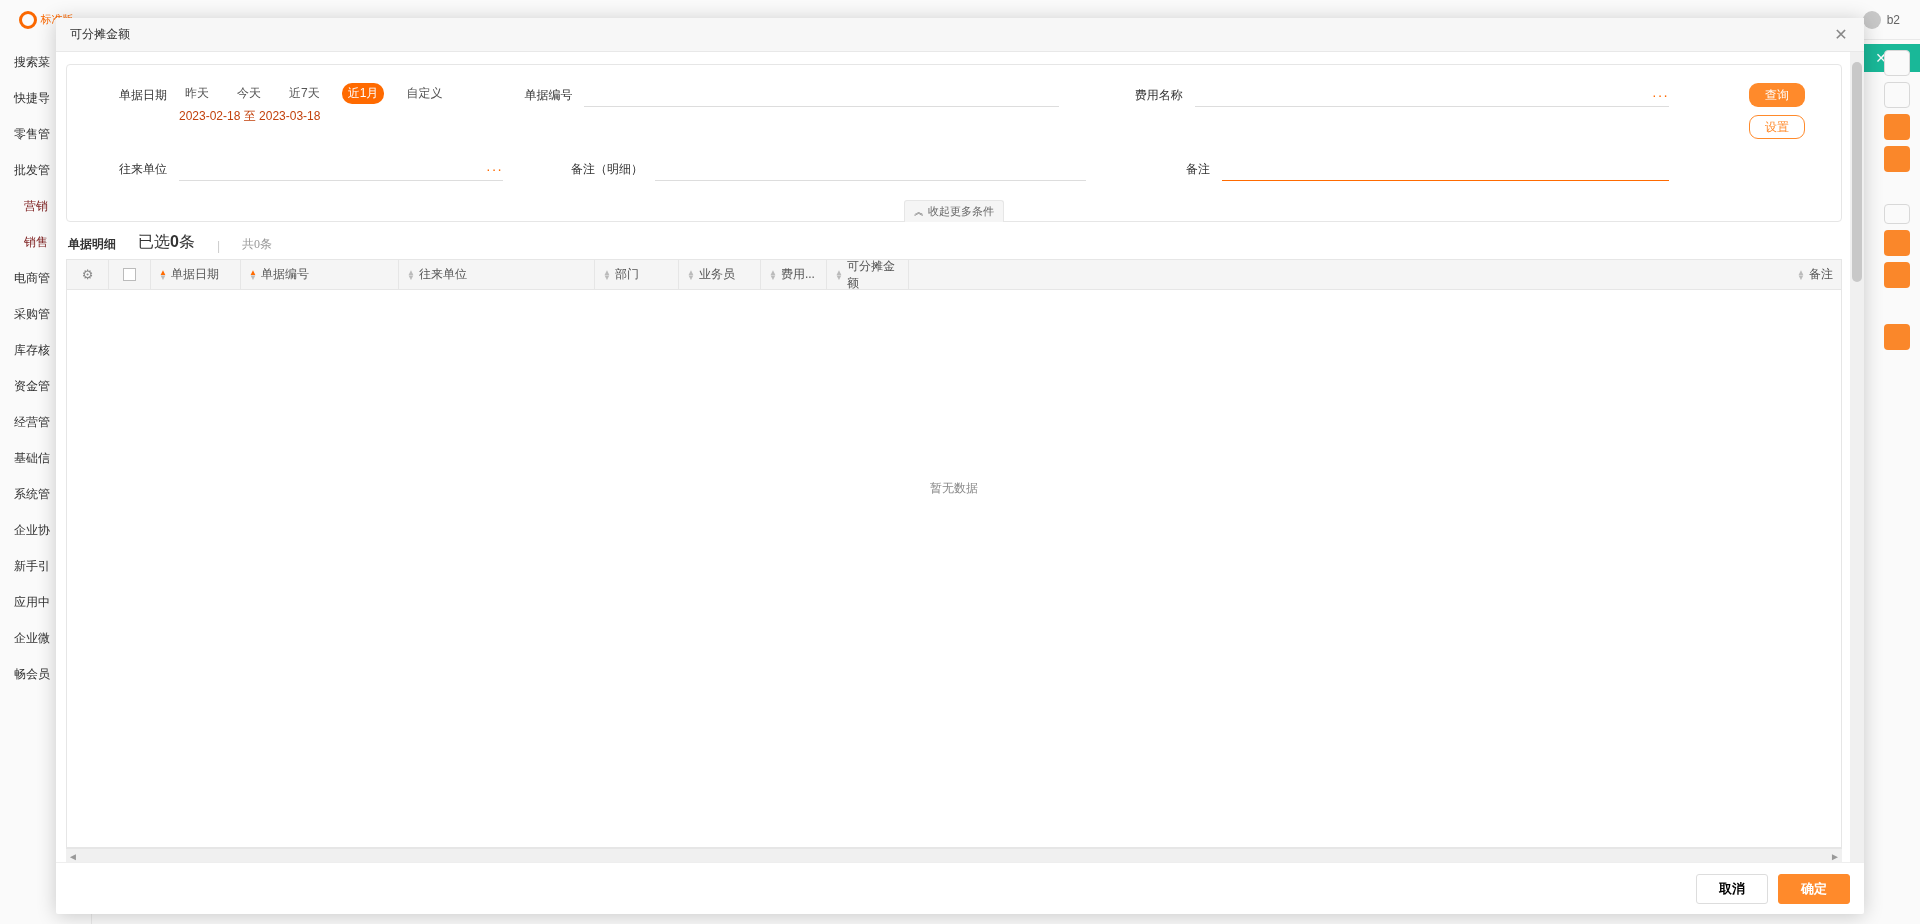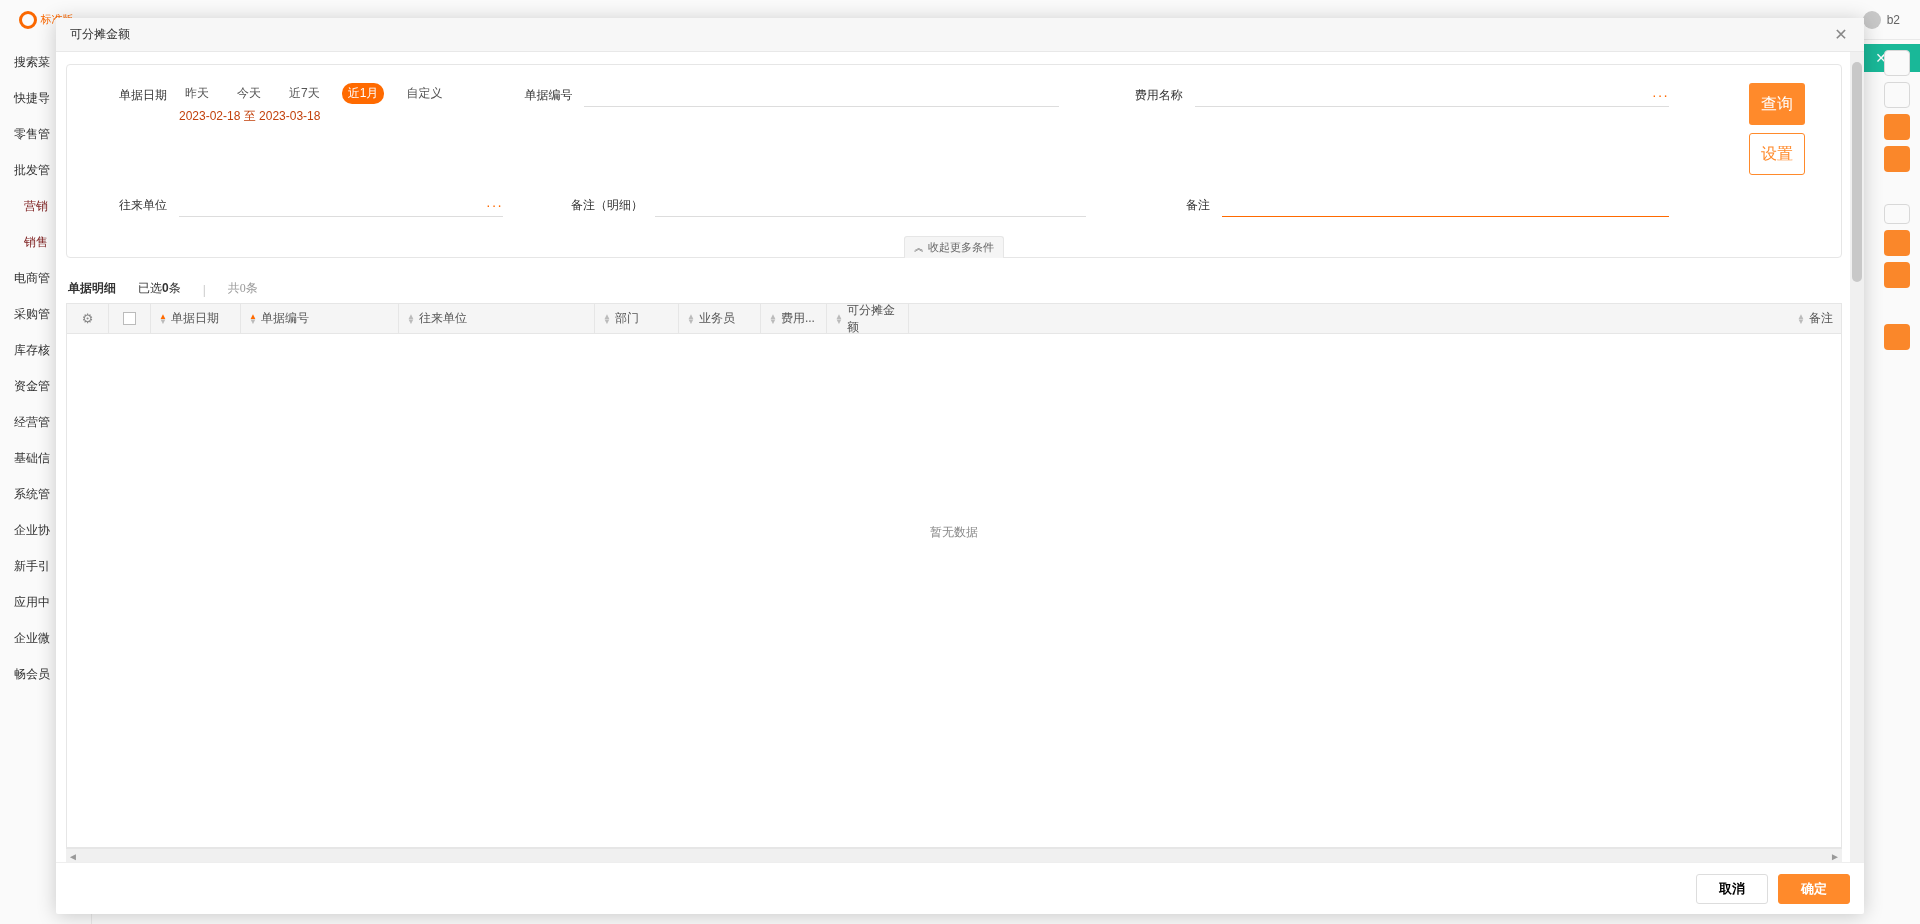--- a/index.html
+++ b/index.html
@@ -39,30 +39,30 @@
 .filter-label { width: 64px; text-align: right; color: #333; font-size: 12px; padding-top: 4px; flex-shrink:0; }
 .filter-val { flex: 1; margin-left: 12px; position:relative; }
 .date-opts { display: flex; align-items: center; gap: 16px; }
 .date-opt { padding: 2px 6px; color: #555; cursor:pointer; font-size:12px; border-radius: 10px; }
 .date-opt.active { background: #ff6a00; color: #fff; }
 .date-range { color: #c2410c; font-size: 12px; margin-top: 4px; }
 .underline-input { border: none; border-bottom: 1px solid #ddd; width: 100%; height: 24px; outline: none; font-size:12px; background:transparent; padding-right: 20px; }
 .underline-input.highlight { border-bottom-color: #ff6a00; }
 .field-more { position:absolute; right:0; top:4px; color:#ff6a00; font-size:14px; cursor:pointer; letter-spacing:1px; }
 .action-col { width: 56px; display:flex; flex-direction:column; gap:8px; align-items:stretch; margin-left: 20px;}
-.btn { height: 42px; border-radius: 3px; font-size: 16px; cursor: pointer; border: 1px solid transparent; display:flex; align-items:center; justify-content:center; }
+.btn { height: 24px; border-radius: 9px; font-size: 12px; cursor: pointer; border: 1px solid transparent; display:flex; align-items:center; justify-content:center; }
 .btn-primary { background: #ff8a2b; color: #fff; }
 .btn-outline { background: #fff; border-color: #ff8a2b; color: #ff8a2b; }
 .collapse-bar { height: 22px; background: #f5f5f5; margin: 0 auto; width: 100px; border: 1px solid #e6e6e6; border-bottom: none; border-radius: 3px 3px 0 0; display:flex; align-items:center; justify-content:center; gap:4px; color:#666; font-size:11px; cursor:pointer; position: relative; top: 1px; }
 .collapse-bar .chev { font-size:10px; }
 
 
 .section-row { display:flex; align-items:flex-end; gap: 22px; margin: 10px 0 6px 2px; }
 .section-title { font-size: 12px; font-weight: bold; color:#333; }
-.sel-count { font-size: 12px; color:#333;margin-top:12px; }
+.sel-count { font-size: 16px; color:#333; }
 .sel-count b { font-weight: bold; }
 .sel-total { color:#999; font-size:12px;font-family:Liberation Serif, serif; }
 
 
 .tbl-wrap { border: 1px solid #e6e6e6; flex:1; min-height: 380px; position:relative; background:#fff; }
 .tbl-head { display:flex; background:#f5f5f5; height: 30px; border-bottom: 1px solid #e6e6e6; }
 .th { border-right: 1px solid #e6e6e6; display:flex; align-items:center; padding: 0 8px; color:#555; font-size:12px; position:relative; }
 .th:last-child{ border-right:none; }
 .th .sort { margin-right: 4px; color:#bbb; display:inline-flex; flex-direction:column; line-height:5px; font-size:8px; }
 .th .sort .up.active { color:#ff6a00; }

